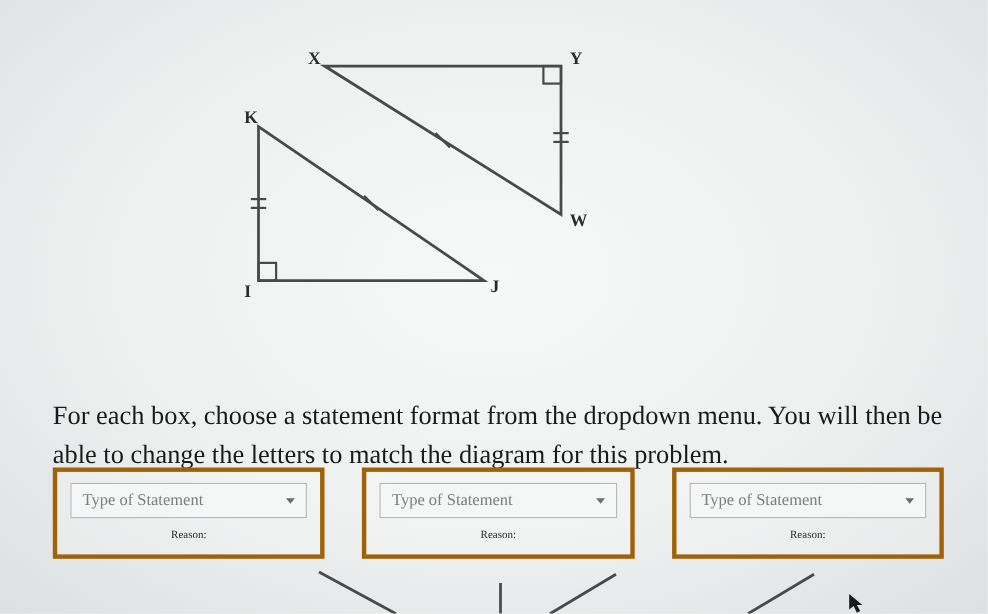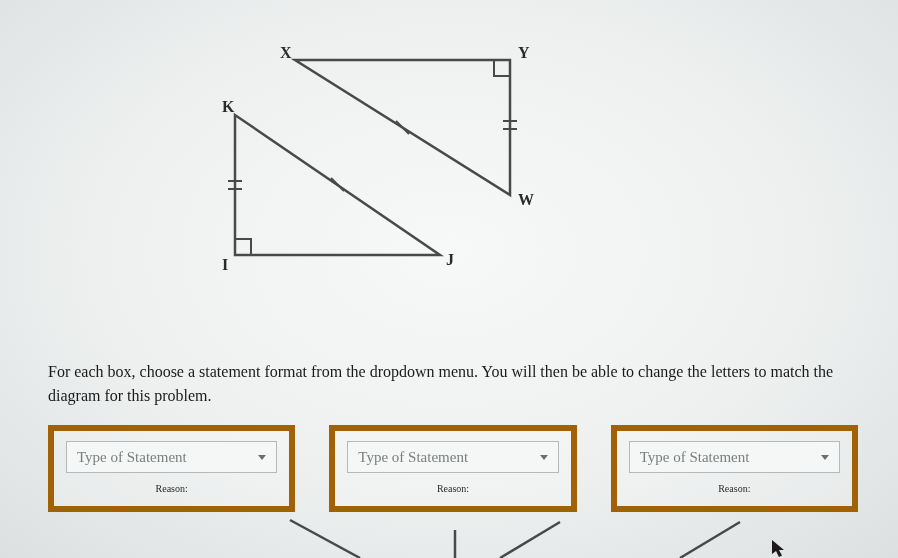--- a/index.html
+++ b/index.html
@@ -13,35 +13,35 @@
   .diagram-area {
     position: absolute;
     left: 0; top: 0;
     width: 898px; height: 330px;
   }
   .instruction {
     position: absolute;
     left: 48px;
     top: 360px;
     width: 810px;
-    font-size: 16px;
+    font-size: 24px;
     line-height: 1.5;
     color: #1a1a1a;
   }
   .boxes-row {
     position: absolute;
     left: 48px;
     top: 425px;
     width: 810px;
     display: flex;
     gap: 34px;
   }
   .proof-box {
     flex: 1;
-    border: 6px solid #a16207;
+    border: 4px solid #a16207;
     background: rgba(250,251,251,0.25);
     padding: 10px 12px 12px 12px;
     display: flex;
     flex-direction: column;
     align-items: center;
     gap: 10px;
   }
   .dropdown {
     width: 100%;
     height: 32px;

